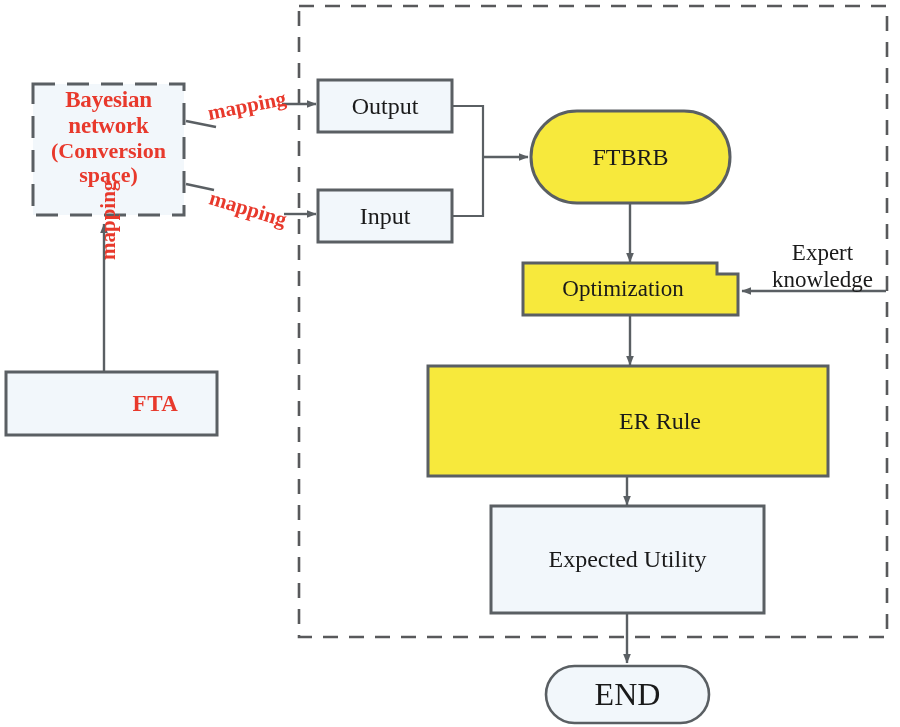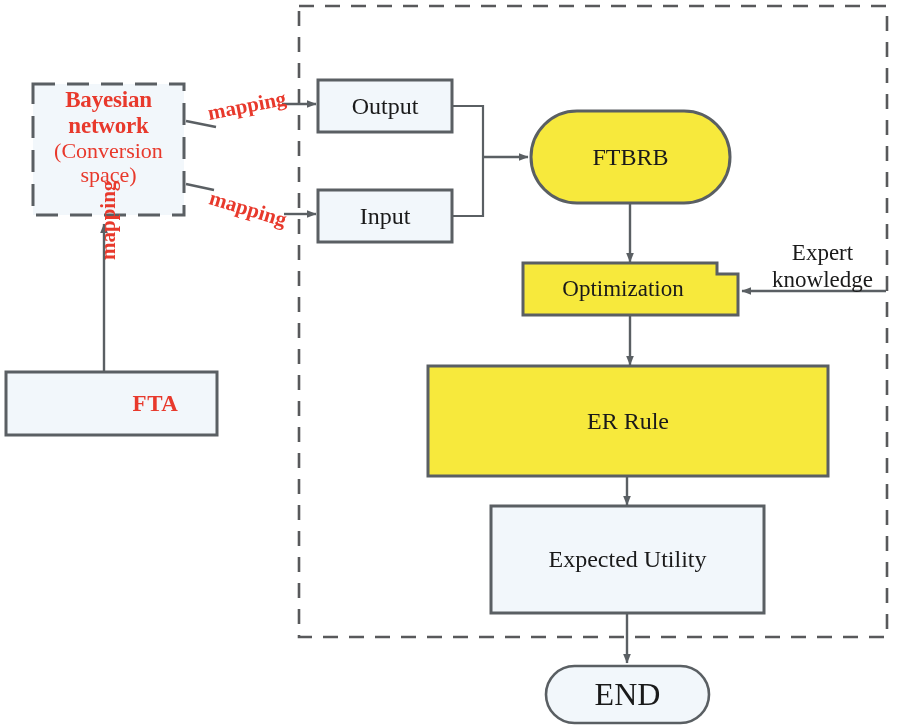--- a/index.html
+++ b/index.html
@@ -38,21 +38,21 @@
     flex-direction: column;
     line-height: 1.12;
     color: #e8392c;
   }
   .lbl-bn .bold-line {
     font-weight: bold;
     font-size: 23px;
     letter-spacing: -0.2px;
   }
   .lbl-bn .plain-line {
-    font-weight: normal;
+    font-weight: bold;
     font-size: 22px;
   }
   .lbl-fta {
     font-weight: bold;
     font-size: 23px;
     color: #e8392c;
     letter-spacing: 0.5px;
     padding-left: 44px;
   }
   .lbl-io { font-size: 24px; }
@@ -147,21 +147,21 @@
   <div class="node-label lbl-fta" style="left:6px; top:372px; width:211px; height:63px;">FTA</div>
 
   <div class="node-label lbl-io" style="left:318px; top:190px; width:134px; height:52px;">Input</div>
 
   <div class="node-label lbl-io" style="left:318px; top:80px; width:134px; height:52px;">Output</div>
 
   <div class="node-label lbl-opt" style="left:523px; top:263px; width:200px; height:52px;">Optimization</div>
 
   <div class="node-label lbl-ftbrb" style="left:531px; top:111px; width:199px; height:92px;">FTBRB</div>
 
-  <div class="node-label lbl-er" style="left:428px; top:366px; width:400px; height:110px;">ER Rule</div>
+  <div class="node-label lbl-er" style="left:428px; top:366px; width:400px; height:110px;padding-left:32px;">ER Rule</div>
 
   <div class="node-label lbl-eu" style="left:491px; top:506px; width:273px; height:107px;">Expected Utility</div>
 
   <div class="node-label lbl-end" style="left:546px; top:666px; width:163px; height:57px;">END</div>
 
   <div class="node-label lbl-expert" style="left:740px; top:235px; width:165px; height:62px;">
     <span>Expert</span>
     <span>knowledge</span>
   </div>
 

